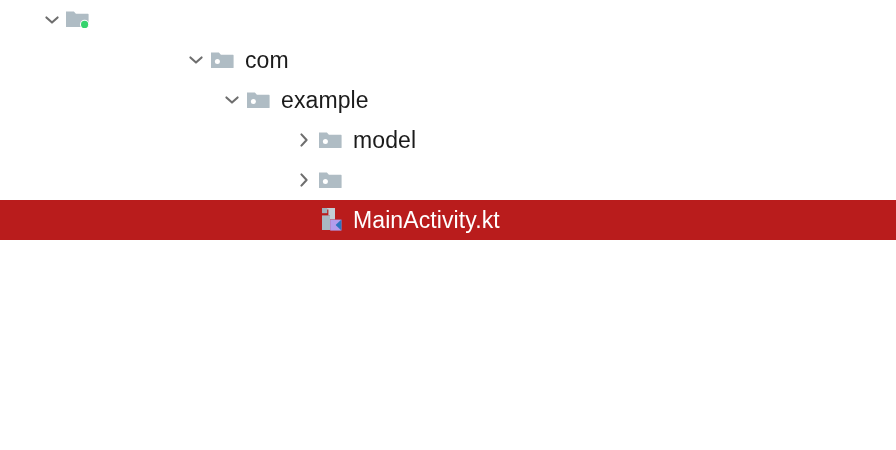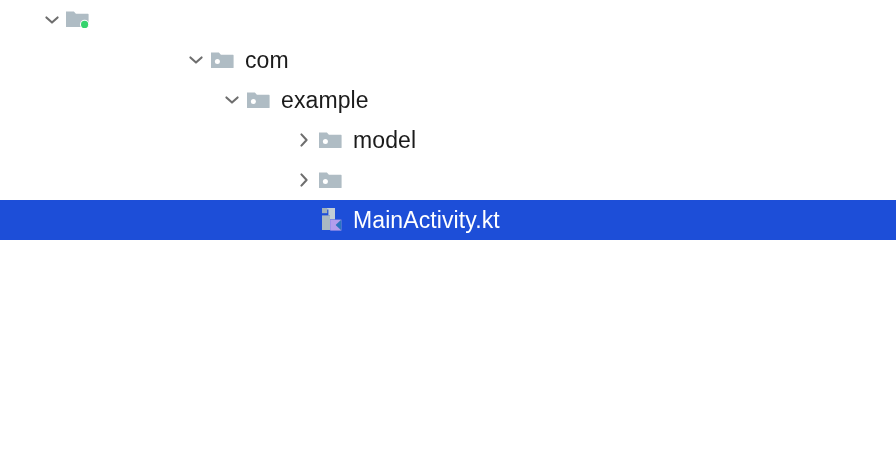--- a/index.html
+++ b/index.html
@@ -26,21 +26,21 @@
   .row {
     height: 40px;
     display: flex;
     align-items: center;
     width: 100%;
     position: relative;
     white-space: nowrap;
   }
 
   .row.selected {
-    background: #1d4ed8;
+    background: #b91c1c;
   }
 
   
   .indent { flex: 0 0 auto; height: 1px; }
 
   
   .twisty {
     flex: 0 0 auto;
     width: 28px;
     height: 40px;

